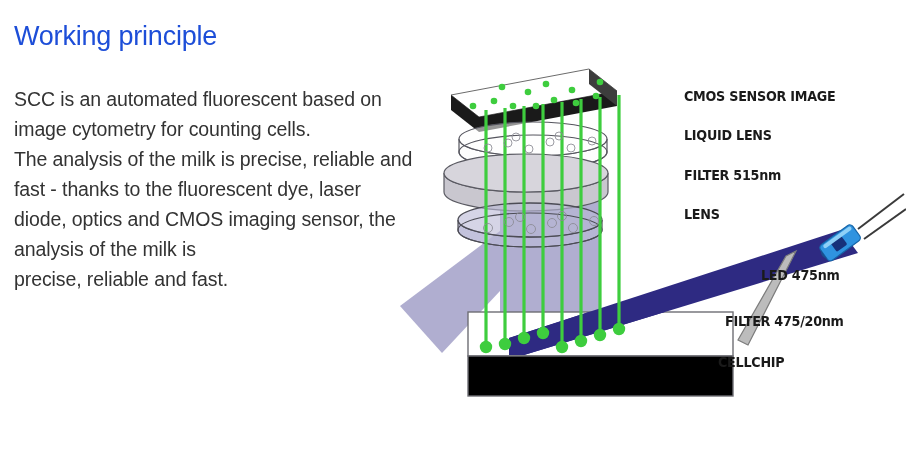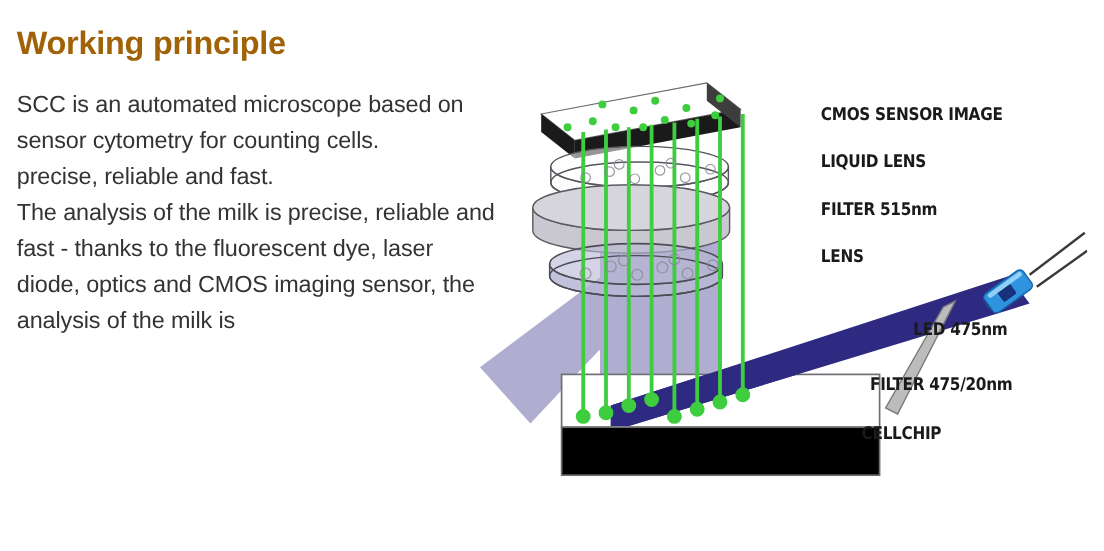--- a/index.html
+++ b/index.html
@@ -23,24 +23,24 @@
 
   
   #text-col {
     position: absolute;
     left: 14px;
     top: 22px;
     width: 400px;
   }
   #page-title {
     font-size: 27px;
-    font-weight: bold;
+    font-weight: normal;
     letter-spacing: -0.2px;
-    color: #a16207;
-    margin: 0 0 20px 0;
+    color: #1d4ed8;
+    margin: 0 0 32px 0;
     line-height: 1.1;
   }
   .body-para {
     font-size: 19.5px;
     line-height: 30px;
     color: #333333;
     margin: 0;
     letter-spacing: -0.1px;
   }
 
@@ -73,23 +73,23 @@
   #label-filter475  { left: 329px; top: 265px; }
   #label-cellchip   { left: 322px; top: 306px; }
 </style>
 </head>
 <body>
 
 <div id="slide">
 
   <div id="text-col">
     <h1 id="page-title">Working principle</h1>
-    <p class="body-para">SCC is an automated microscope based on sensor cytometry for counting cells.</p>
+    <p class="body-para">SCC is an automated fluorescent based on image cytometry for counting cells.</p>
+    <p class="body-para">The analysis of the milk is precise, reliable and fast - thanks to the fluorescent dye, laser diode, optics and CMOS imaging sensor, the analysis of the milk is</p>
     <p class="body-para">precise, reliable and fast.</p>
-    <p class="body-para">The analysis of the milk is precise, reliable and fast - thanks to the fluorescent dye, laser diode, optics and CMOS imaging sensor, the analysis of the milk is</p>
   </div>
 
   <div id="diagram">
 
     <svg width="510" height="370" viewBox="0 0 510 370">
       <defs>
         <clipPath id="clip-chipwin">
           <rect x="72" y="264" width="265" height="44"></rect>
         </clipPath>
         <clipPath id="clip-body">

